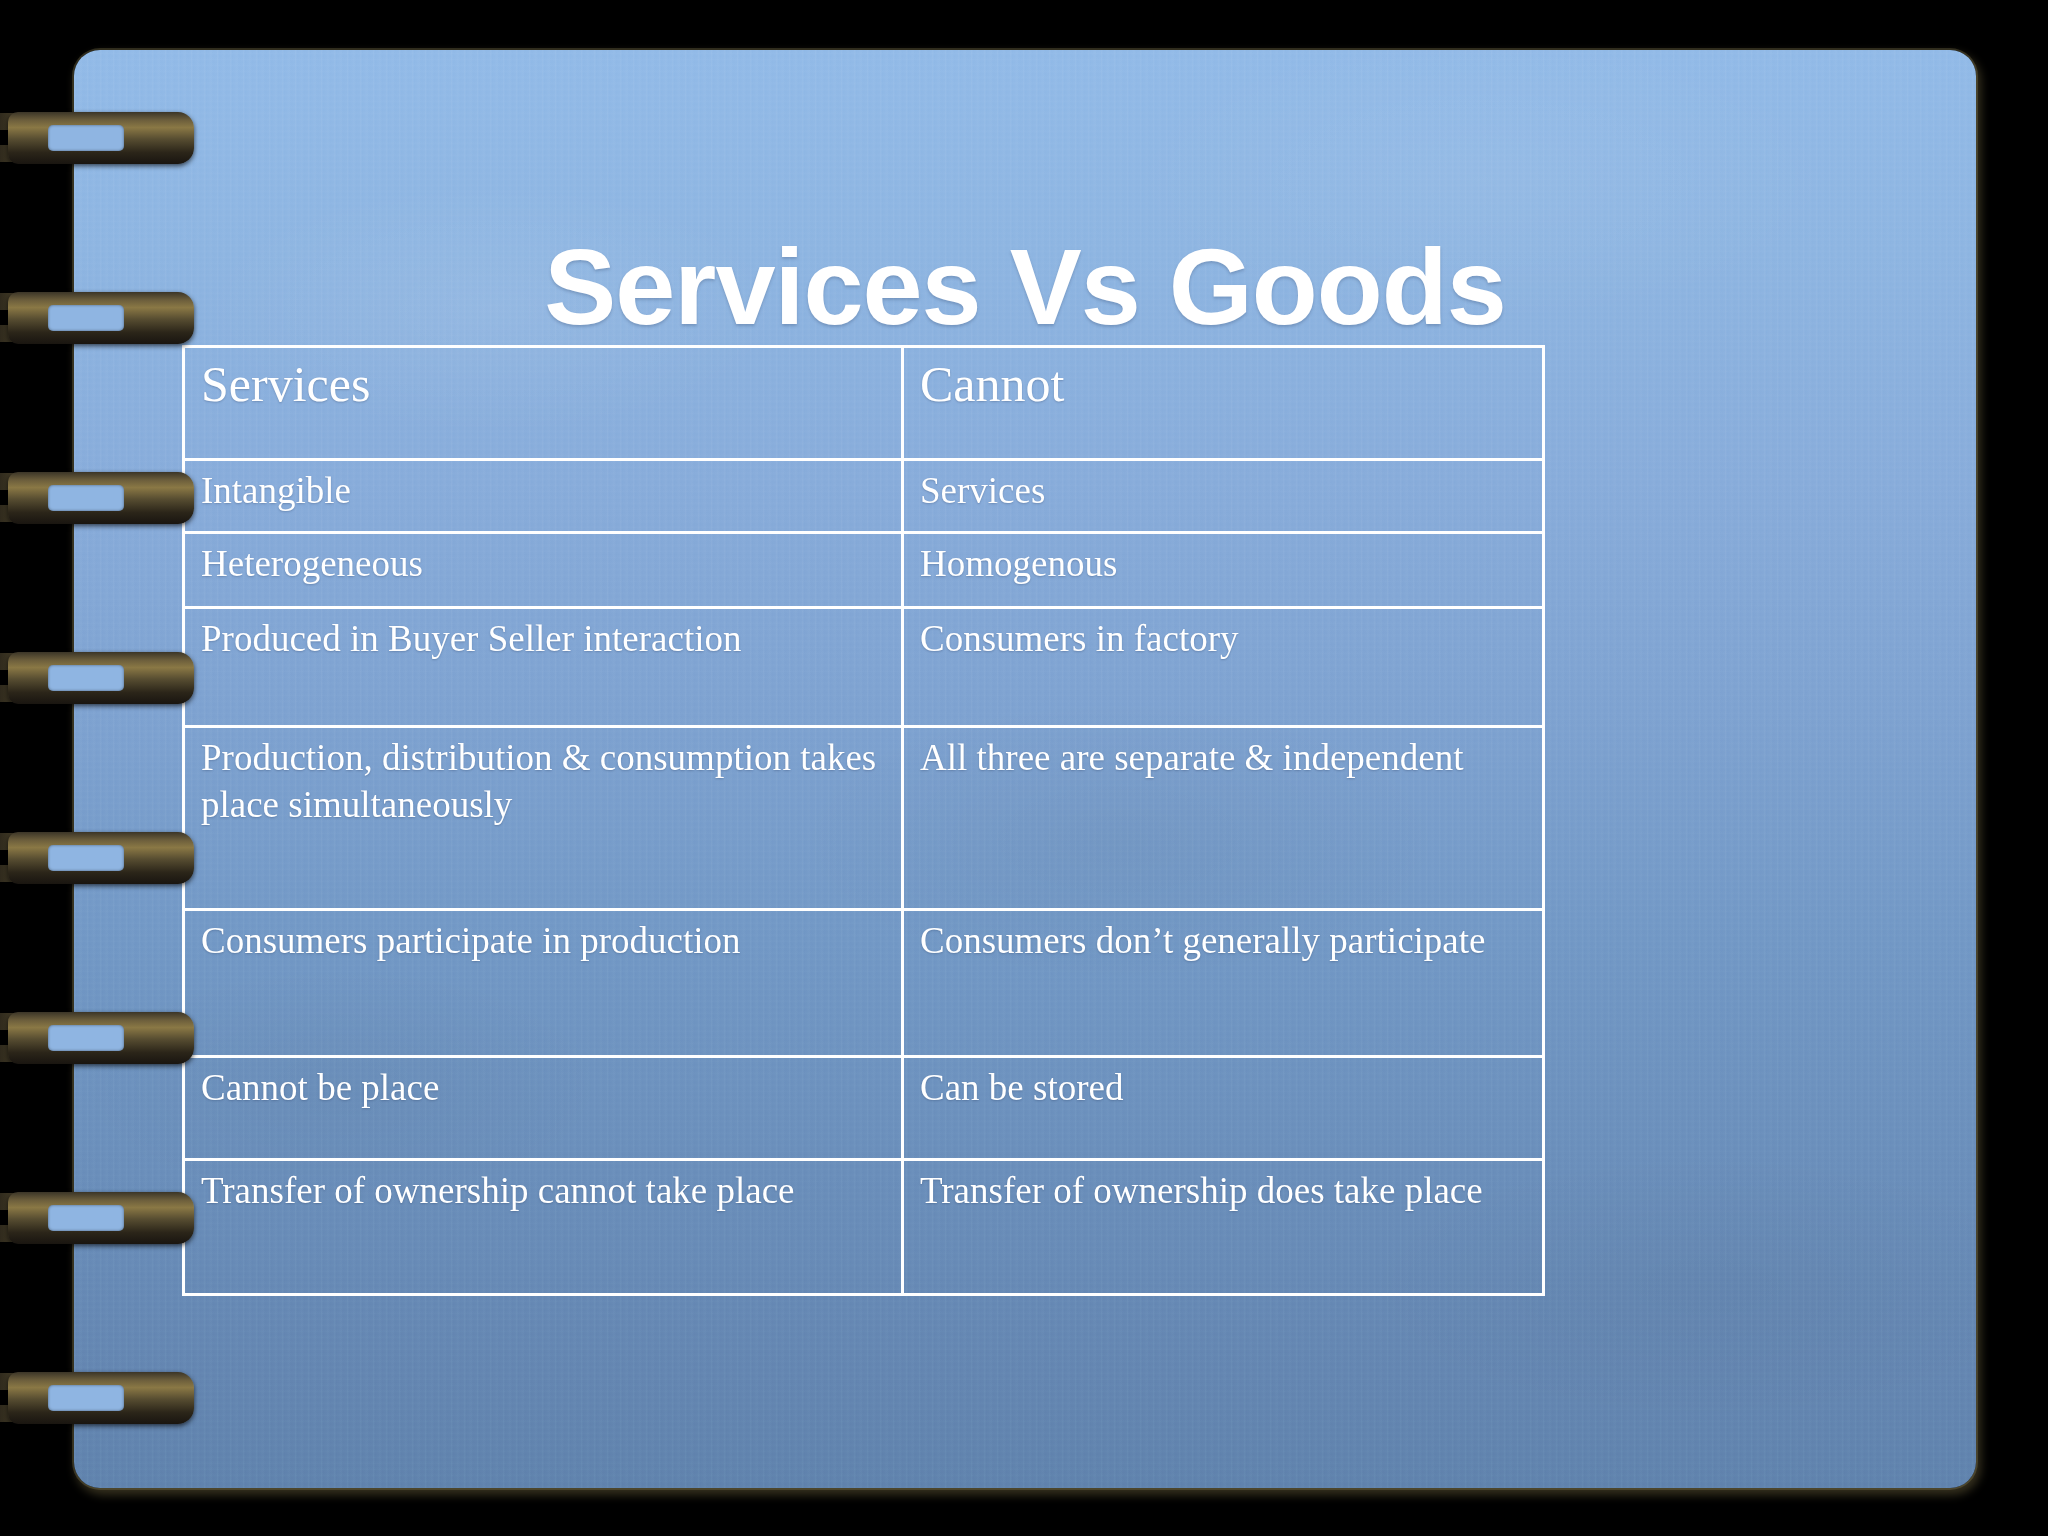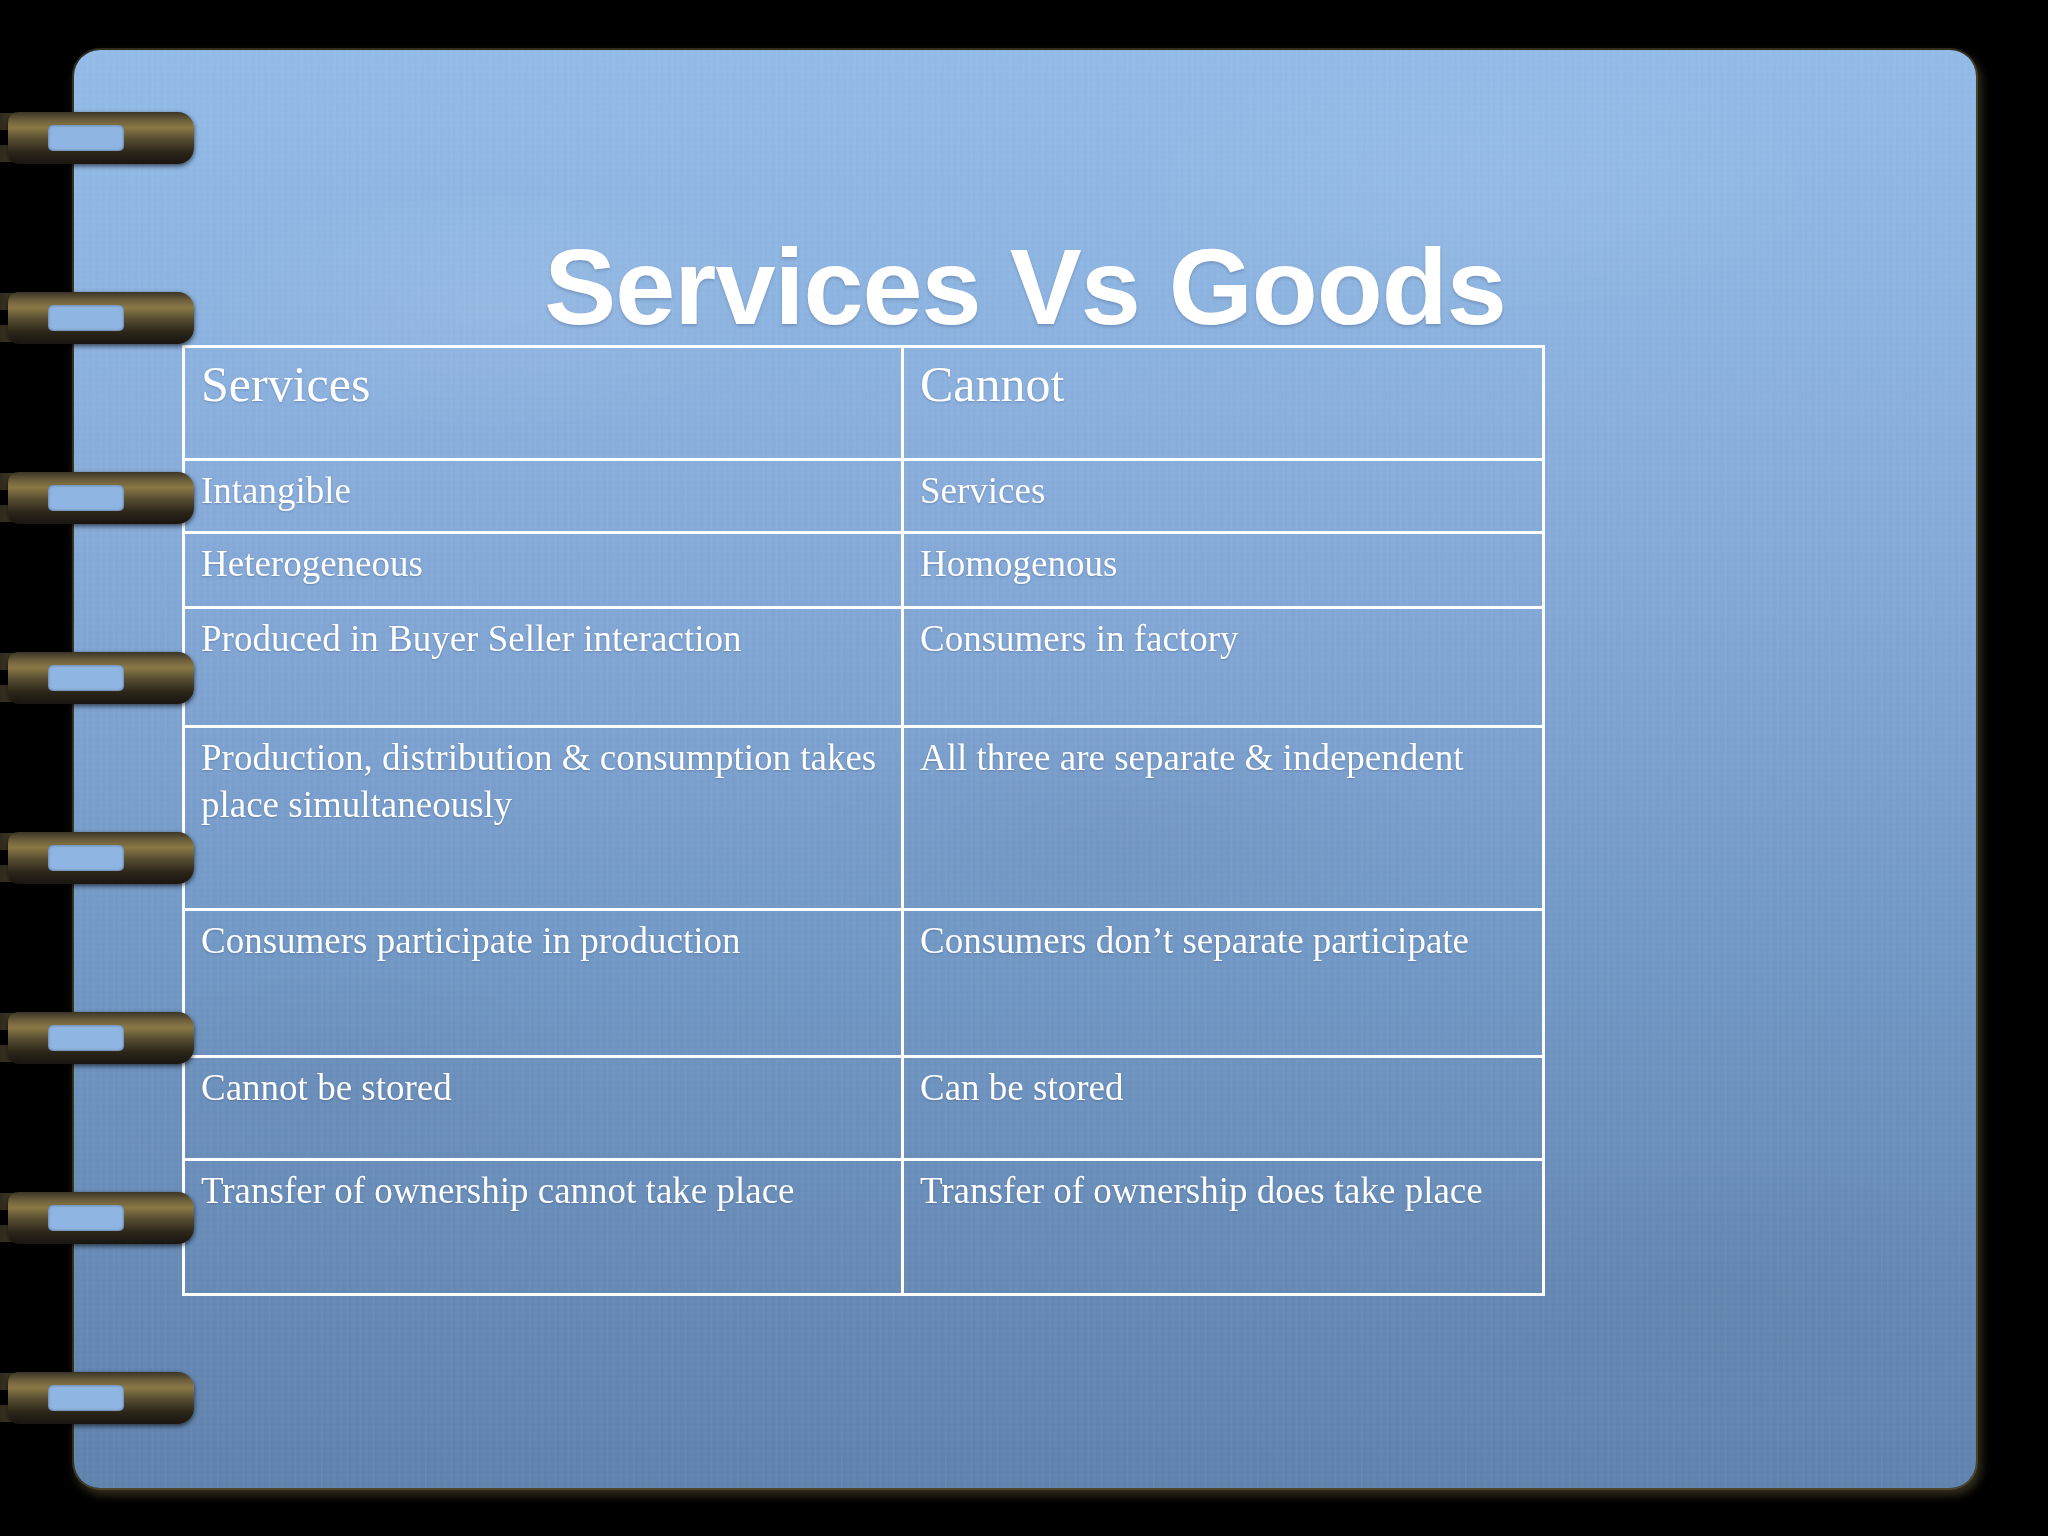--- a/index.html
+++ b/index.html
@@ -224,24 +224,24 @@
           <tr class="r-h3">
             <td>Produced in Buyer Seller interaction</td>
             <td>Consumers in factory</td>
           </tr>
           <tr class="r-h4">
             <td>Production, distribution &amp; consumption takes place simultaneously</td>
             <td>All three are separate &amp; independent</td>
           </tr>
           <tr class="r-h5">
             <td>Consumers participate in production</td>
-            <td>Consumers don’t separate participate</td>
+            <td>Consumers don’t generally participate</td>
           </tr>
           <tr class="r-h6">
-            <td>Cannot be stored</td>
+            <td>Cannot be place</td>
             <td>Can be stored</td>
           </tr>
           <tr class="r-h7">
             <td>Transfer of ownership cannot take place</td>
             <td>Transfer of ownership does take place</td>
           </tr>
         </tbody>
       </table>
     </div>
 

